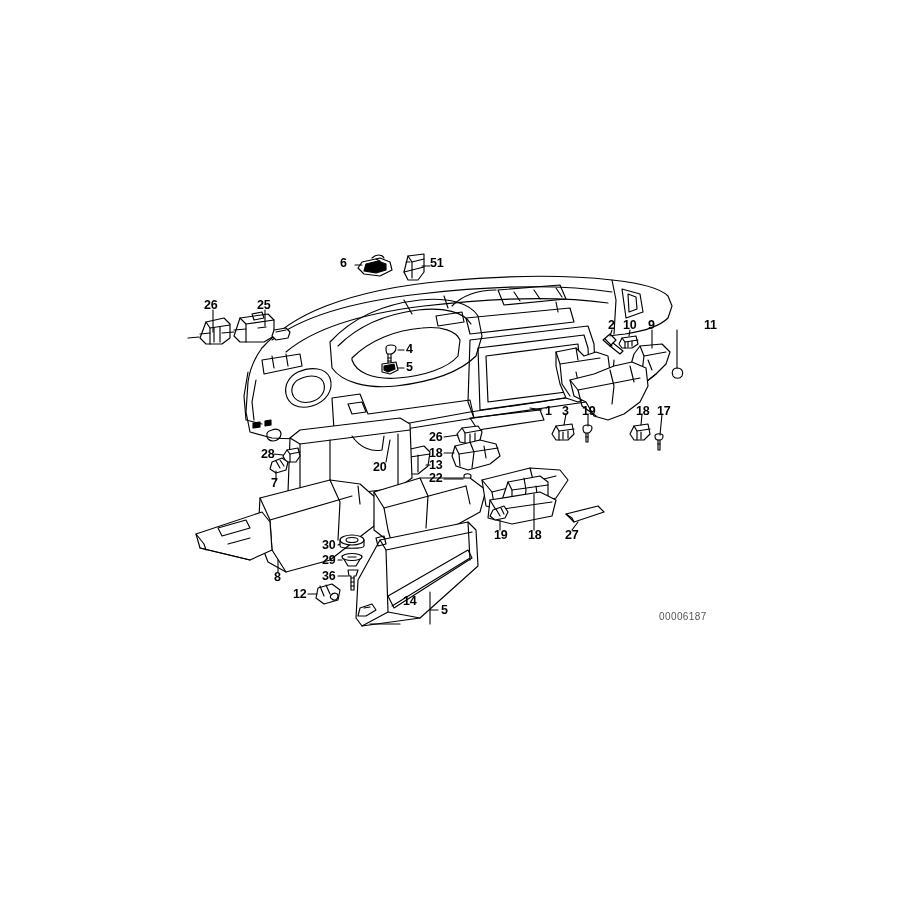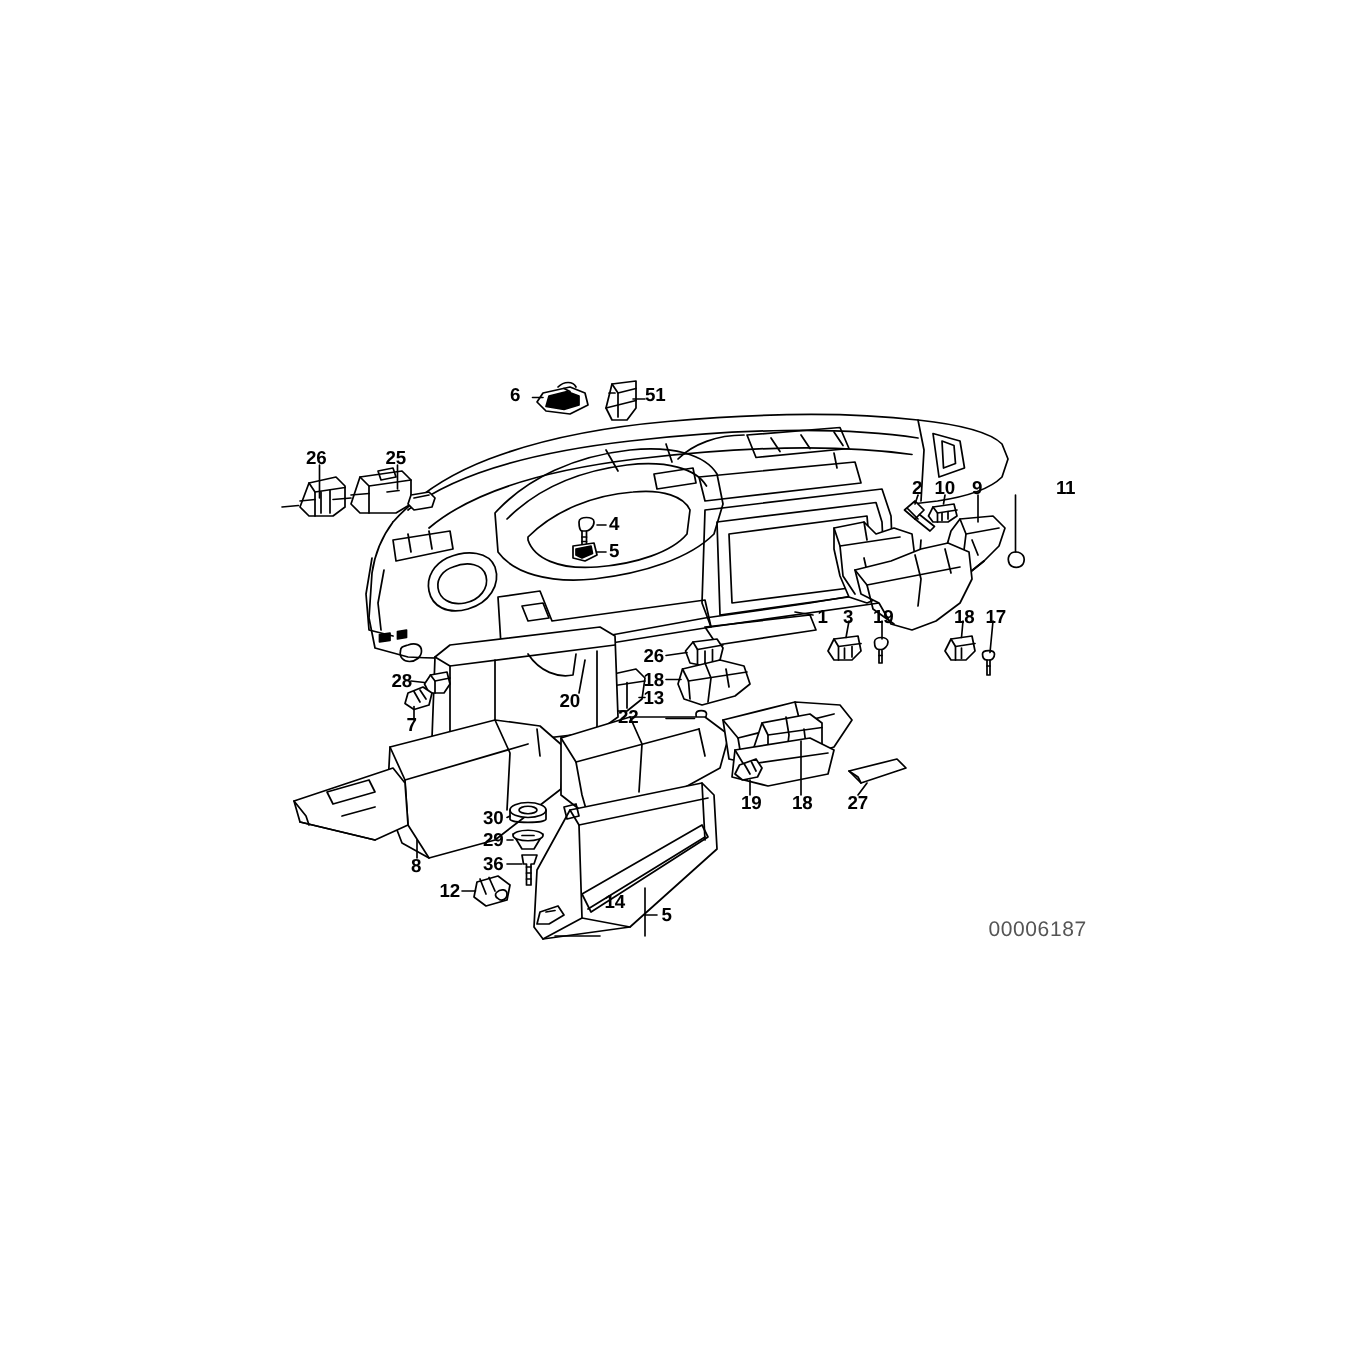--- a/index.html
+++ b/index.html
@@ -5,21 +5,21 @@
 <style>
   html,body{margin:0;padding:0;background:#ffffff;}
   body{width:900px;height:900px;overflow:hidden;
        font-family:"Liberation Sans",sans-serif;}
   #sheet{position:relative;width:900px;height:900px;background:#fff;}
   #art{position:absolute;left:0;top:0;width:900px;height:900px;}
   .callout{position:absolute;font-family:"Liberation Sans",sans-serif;
            font-weight:bold;font-size:12.5px;color:#000;line-height:1;
            letter-spacing:-0.2px;white-space:nowrap;}
   .watermark{position:absolute;font-family:"Liberation Sans",sans-serif;
-             font-size:14px;color:#555;letter-spacing:0.4px;white-space:nowrap;}
+             font-size:10px;color:#555;letter-spacing:0.4px;white-space:nowrap;}
 </style>
 </head>
 <body>
 
 <div id="sheet">
 
   <svg id="art" viewBox="0 0 900 900" xmlns="http://www.w3.org/2000/svg">
     <g fill="none" stroke="#000" stroke-width="1.15" stroke-linejoin="round" stroke-linecap="round">
 
       <g>
@@ -452,21 +452,21 @@
   <div class="callout" style="left:545px;top:405px">1</div>
   <div class="callout" style="left:562px;top:405px">3</div>
   <div class="callout" style="left:582px;top:405px">19</div>
   <div class="callout" style="left:636px;top:405px">18</div>
   <div class="callout" style="left:657px;top:405px">17</div>
   <div class="callout" style="left:429px;top:431px">26</div>
   <div class="callout" style="left:261px;top:448px">28</div>
   <div class="callout" style="left:429px;top:447px">18</div>
   <div class="callout" style="left:373px;top:461px">20</div>
   <div class="callout" style="left:429px;top:459px">13</div>
-  <div class="callout" style="left:412px;top:472px">22</div>
+  <div class="callout" style="left:429px;top:472px">22</div>
   <div class="callout" style="left:271px;top:477px">7</div>
   <div class="callout" style="left:494px;top:529px">19</div>
   <div class="callout" style="left:528px;top:529px">18</div>
   <div class="callout" style="left:565px;top:529px">27</div>
   <div class="callout" style="left:322px;top:539px">30</div>
   <div class="callout" style="left:322px;top:554px">29</div>
   <div class="callout" style="left:322px;top:570px">36</div>
   <div class="callout" style="left:274px;top:571px">8</div>
   <div class="callout" style="left:293px;top:588px">12</div>
   <div class="callout" style="left:441px;top:604px">5</div>

